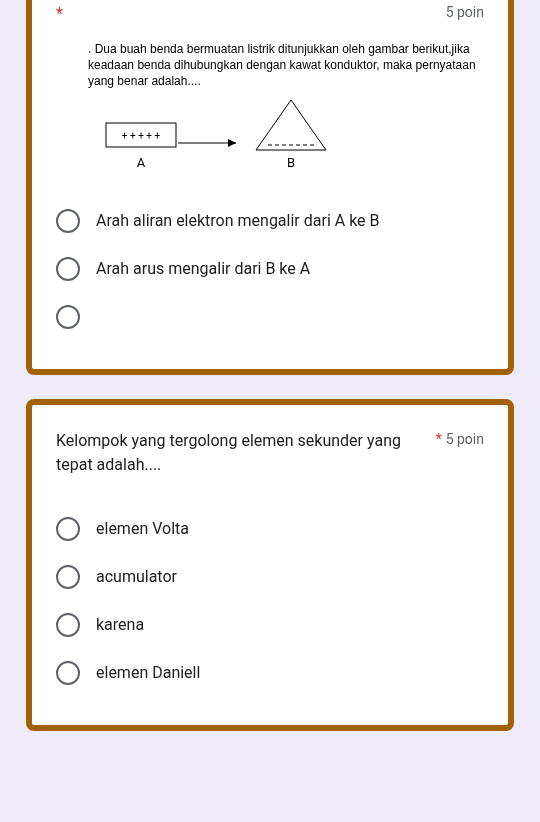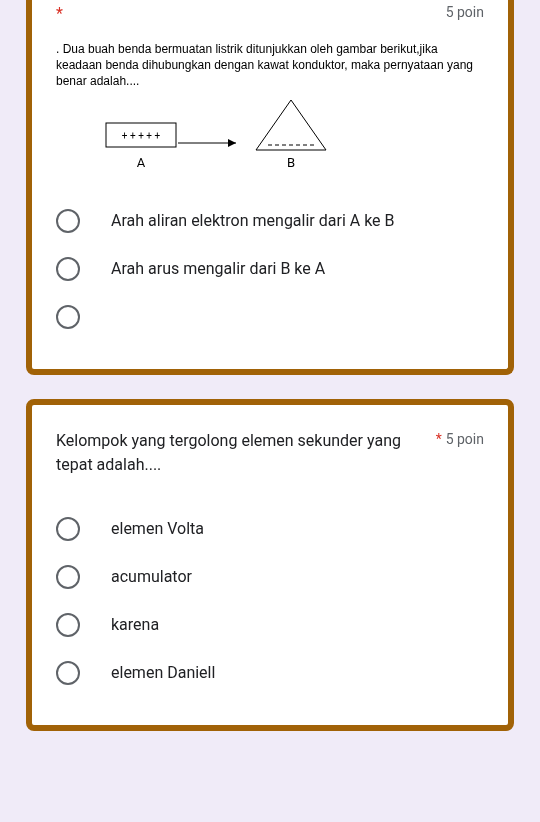--- a/index.html
+++ b/index.html
@@ -47,21 +47,21 @@
   }
   .embedded-image {
     margin: 6px 0 18px 0;
   }
   .options {
     margin-top: 8px;
   }
   .option {
     display: flex;
     align-items: flex-start;
-    gap: 31px;
+    gap: 16px;
     padding: 12px 0;
     cursor: pointer;
   }
   .option .label {
     font-size: 16px;
     line-height: 24px;
     color: #202124;
   }
   .radio {
     width: 20px;
@@ -80,21 +80,21 @@
 </head>
 <body>
 
 <div class="card first">
   <div class="header-row">
     <span class="required">*</span>
     <span class="points">5 poin</span>
   </div>
 
   <div class="embedded-image">
-    <div class="img-text" style="max-width:420px;">. Dua buah benda bermuatan listrik ditunjukkan oleh gambar berikut,jika keadaan benda dihubungkan dengan kawat konduktor, maka pernyataan yang benar adalah....</div>
+    <div class="img-text" style="max-width:420px;margin-left:32px;">. Dua buah benda bermuatan listrik ditunjukkan oleh gambar berikut,jika keadaan benda dihubungkan dengan kawat konduktor, maka pernyataan yang benar adalah....</div>
     <svg width="280" height="80" viewBox="0 0 280 80" style="margin-top:6px;margin-left:40px;">
 
       <rect x="10" y="28" width="70" height="24" fill="none" stroke="#000" stroke-width="1"></rect>
       <text x="45" y="44" font-size="10" text-anchor="middle" fill="#000">+ + + + +</text>
       <text x="45" y="72" font-size="13" text-anchor="middle" fill="#000">A</text>
 
       <line x1="82" y1="48" x2="140" y2="48" stroke="#000" stroke-width="1"></line>
       <polygon points="140,48 132,44 132,52" fill="#000"></polygon>
 
       <polygon points="195,5 160,55 230,55" fill="none" stroke="#000" stroke-width="1"></polygon>

